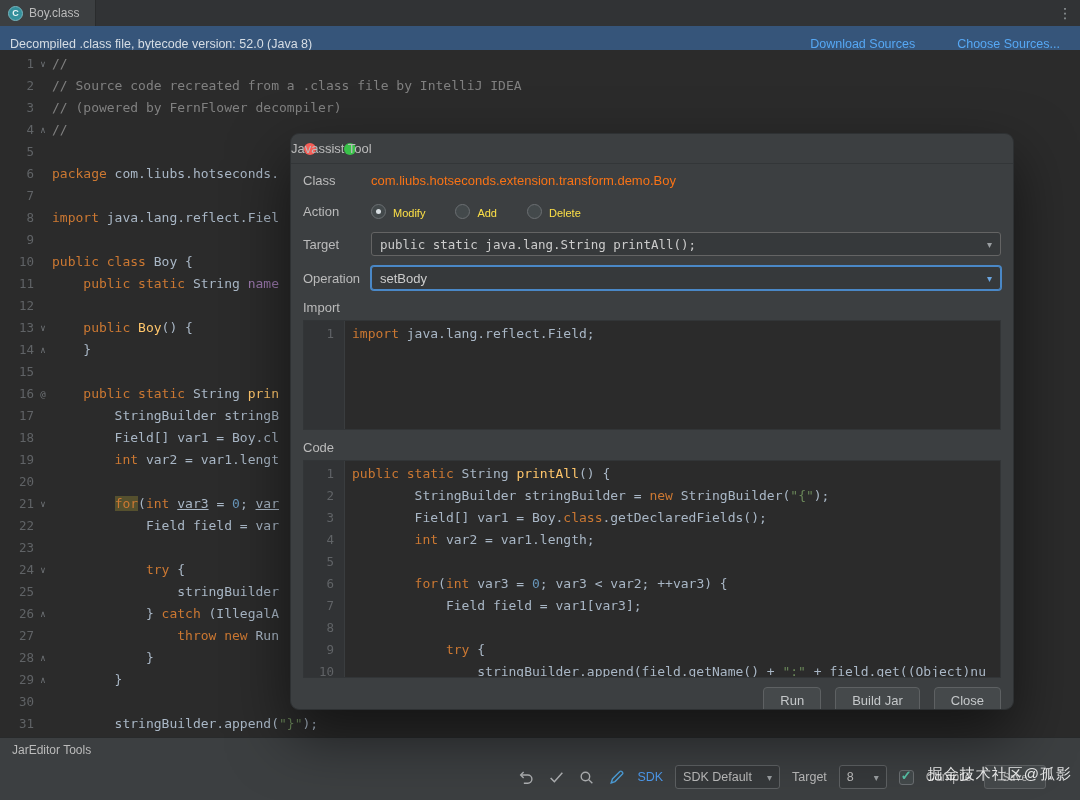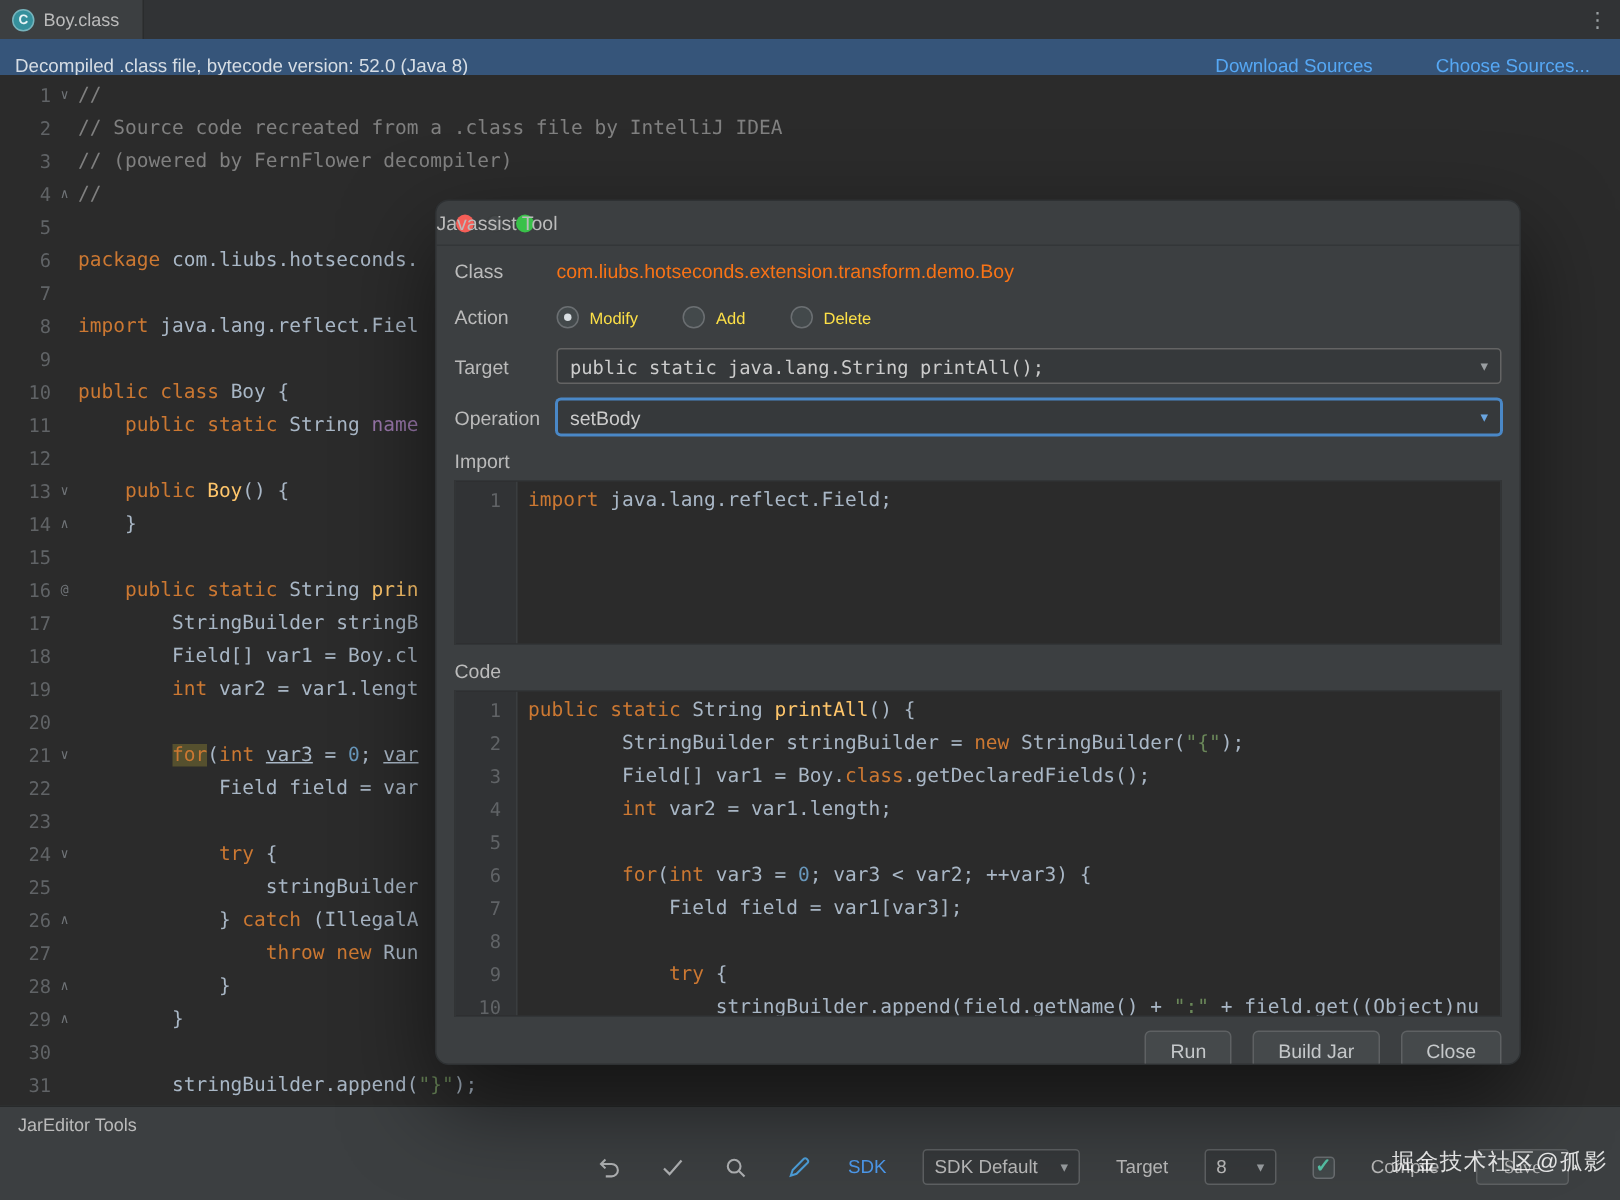--- a/index.html
+++ b/index.html
@@ -32,21 +32,21 @@
   .tk-m{color:#ffc66b}
   .tk-f{color:#9876aa;}
   .tk-kh{color:#cc7832;background:#55502e}
   .tk-u{color:#a9b7c6;text-decoration:underline}
 
   .main-editor{position:absolute;top:50px;left:0;right:0;bottom:63px;padding-top:3px}
 
   
   .bottom-panel{position:absolute;left:0;bottom:0;width:100%;height:63px;background:#3c3f41;border-top:1px solid #282a2b}
   .panel-title{color:#bbbbbb;font-size:12px;padding:5px 0 0 12px;cursor:pointer;display:inline-block}
-  .toolbar{display:flex;align-items:center;justify-content:flex-end;gap:24px;padding:4px 34px 0 0;height:34px}
+  .toolbar{display:flex;align-items:center;justify-content:flex-end;gap:12px;padding:4px 34px 0 0;height:34px}
   .tool-icon{width:18px;height:18px;display:flex;align-items:center;justify-content:center;cursor:pointer}
   .blue-label{color:#4e9bef;font-size:12.5px}
   .gray-label{color:#bbbbbb;font-size:12.5px}
   .mini-combo{height:24px;background:#36393b;border:1px solid #5e6163;border-radius:3px;display:flex;align-items:center;padding:0 7px;color:#bbbbbb;font-size:12.5px;cursor:pointer}
   .mini-combo .chev{margin-left:10px;color:#9a9ea1;font-size:10px}
   .sdk-combo{min-width:105px;justify-content:space-between}
   .ver-combo{min-width:48px;justify-content:space-between}
   .checkbox{width:15px;height:15px;background:#43494b;border:1px solid #6b6f72;border-radius:3px;position:relative;cursor:pointer}
   .checkbox.checked::after{content:"✓";position:absolute;left:1px;top:-3px;color:#57c2a7;font-size:13px;font-weight:bold}
   .save-btn{height:24px;padding:0 18px;background:#45494b;border:1px solid #5e6163;border-radius:3px;color:#bbbbbb;font-size:12.5px;font-family:Liberation Serif, serif;cursor:pointer}

